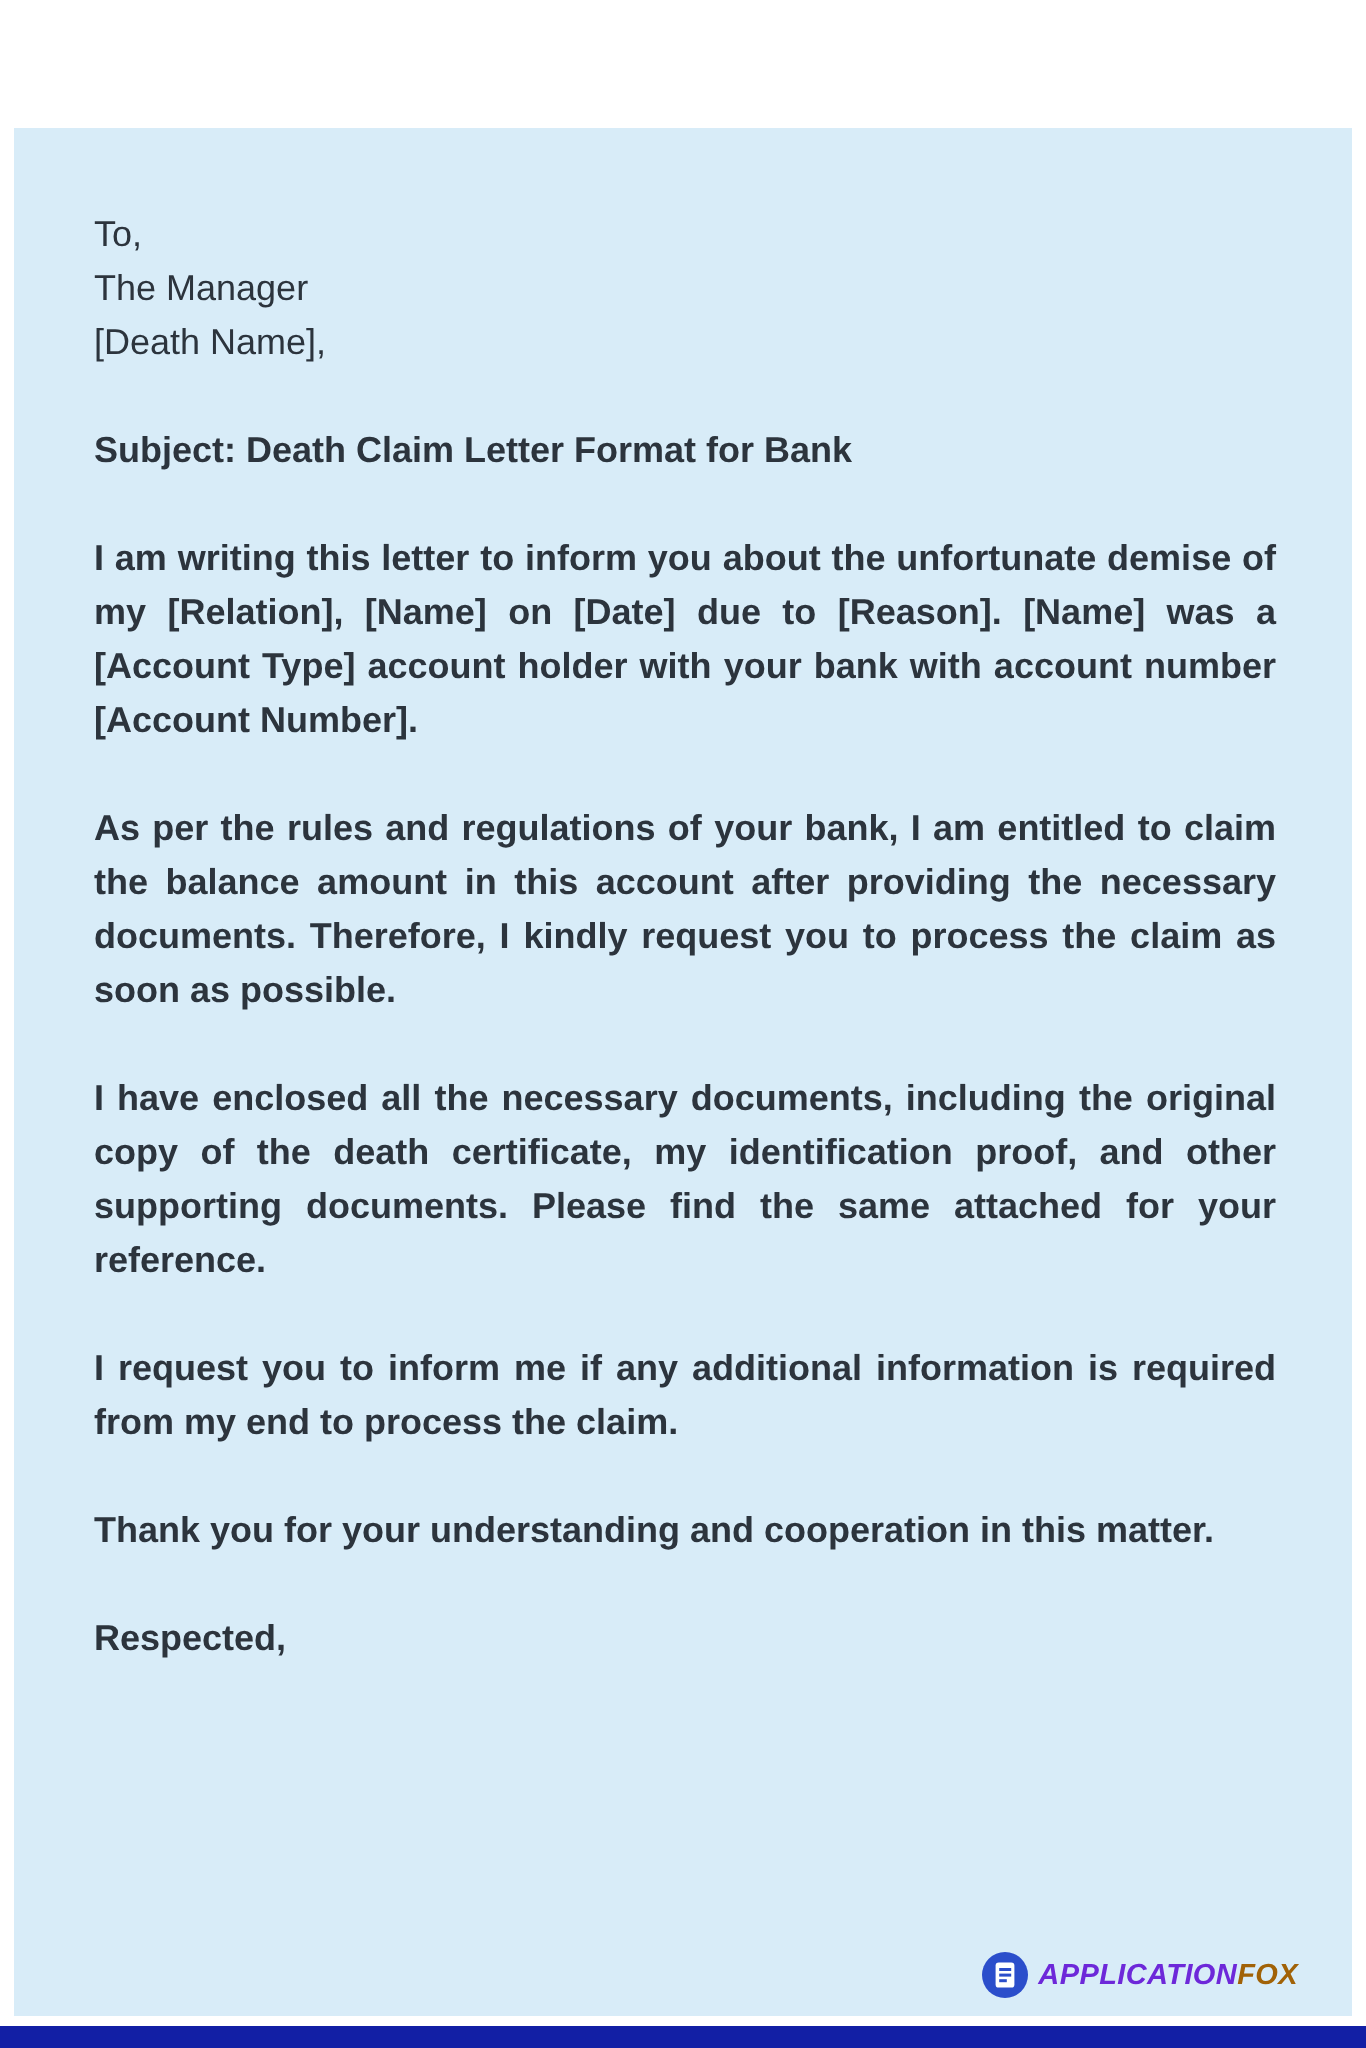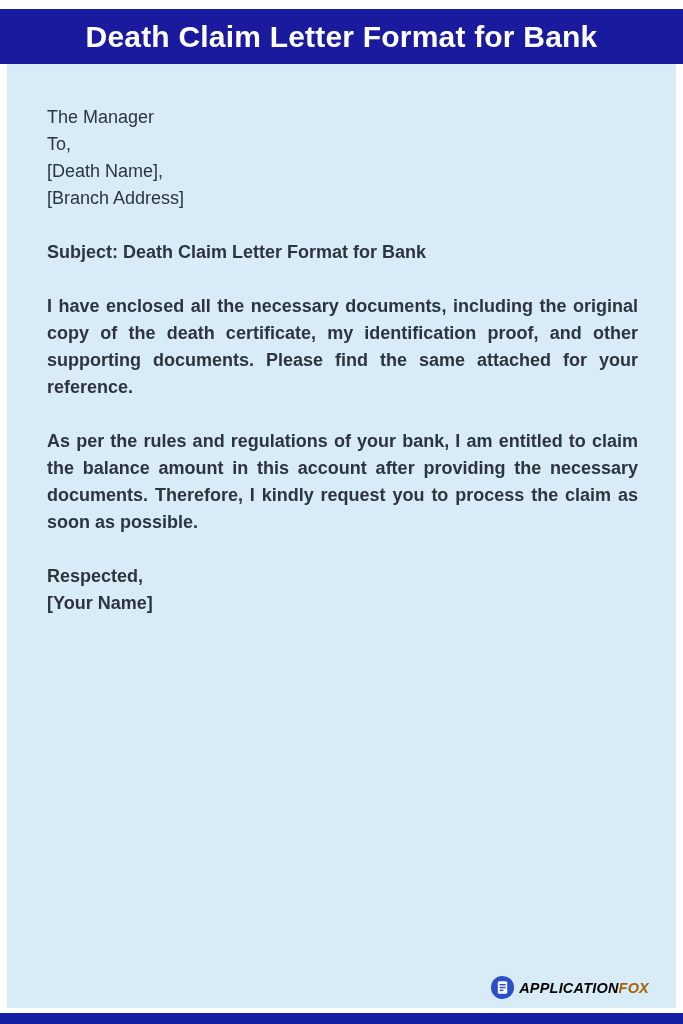--- a/index.html
+++ b/index.html
@@ -54,50 +54,48 @@
     top: 976px; right: 34px;
     display: flex; align-items: center; gap: 5px;
   }
   .brand-text {
     font-size: 14.5px;
     font-weight: bold;
     font-style: italic;
     letter-spacing: 0.2px;
     white-space: nowrap;
   }
-  .brand-text .primary { color: #000000; }
+  .brand-text .primary { color: #6d28d9; }
   .brand-text .secondary { color: #a16207; }
   .doc-icon { display: block; }
 </style>
 </head>
 <body>
 
 <div class="page">
 
-  <div class="header-bar">
-    <h1>Death Claim Letter Format for Bank</h1>
-  </div>
 
   <div class="letter-sheet">
     <div class="addr-block">
+      <p class="addr-line">To,</p>
       <p class="addr-line">The Manager</p>
-      <p class="addr-line">To,</p>
       <p class="addr-line">[Death Name],</p>
-      <p class="addr-line">[Branch Address]</p>
     </div>
 
     <p class="subject">Subject: Death Claim Letter Format for Bank</p>
 
 
+    <p class="para">I am writing this letter to inform you about the unfortunate demise of my [Relation], [Name] on [Date] due to [Reason]. [Name] was a [Account Type] account holder with your bank with account number [Account Number].</p>
+    <p class="para">As per the rules and regulations of your bank, I am entitled to claim the balance amount in this account after providing the necessary documents. Therefore, I kindly request you to process the claim as soon as possible.</p>
     <p class="para">I have enclosed all the necessary documents, including the original copy of the death certificate, my identification proof, and other supporting documents. Please find the same attached for your reference.</p>
-    <p class="para">As per the rules and regulations of your bank, I am entitled to claim the balance amount in this account after providing the necessary documents. Therefore, I kindly request you to process the claim as soon as possible.</p>
+    <p class="para">I request you to inform me if any additional information is required from my end to process the claim.</p>
+    <p class="para">Thank you for your understanding and cooperation in this matter.</p>
 
     <div class="closing-block">
       <p class="closing-line">Respected,</p>
-      <p class="closing-line">[Your Name]</p>
     </div>
   </div>
 
   <div class="brand">
     <span>
       <svg class="doc-icon" width="23" height="23" viewBox="0 0 23 23">
         <circle cx="11.5" cy="11.5" r="11.5" fill="#2b4ecb"></circle>
         <rect x="6.8" y="5.2" width="9.4" height="12.6" rx="1.6" fill="#ffffff"></rect>
         <rect x="8.6" y="8" width="6" height="1.5" fill="#2b4ecb"></rect>
         <rect x="8.6" y="10.8" width="6" height="1.5" fill="#2b4ecb"></rect>

